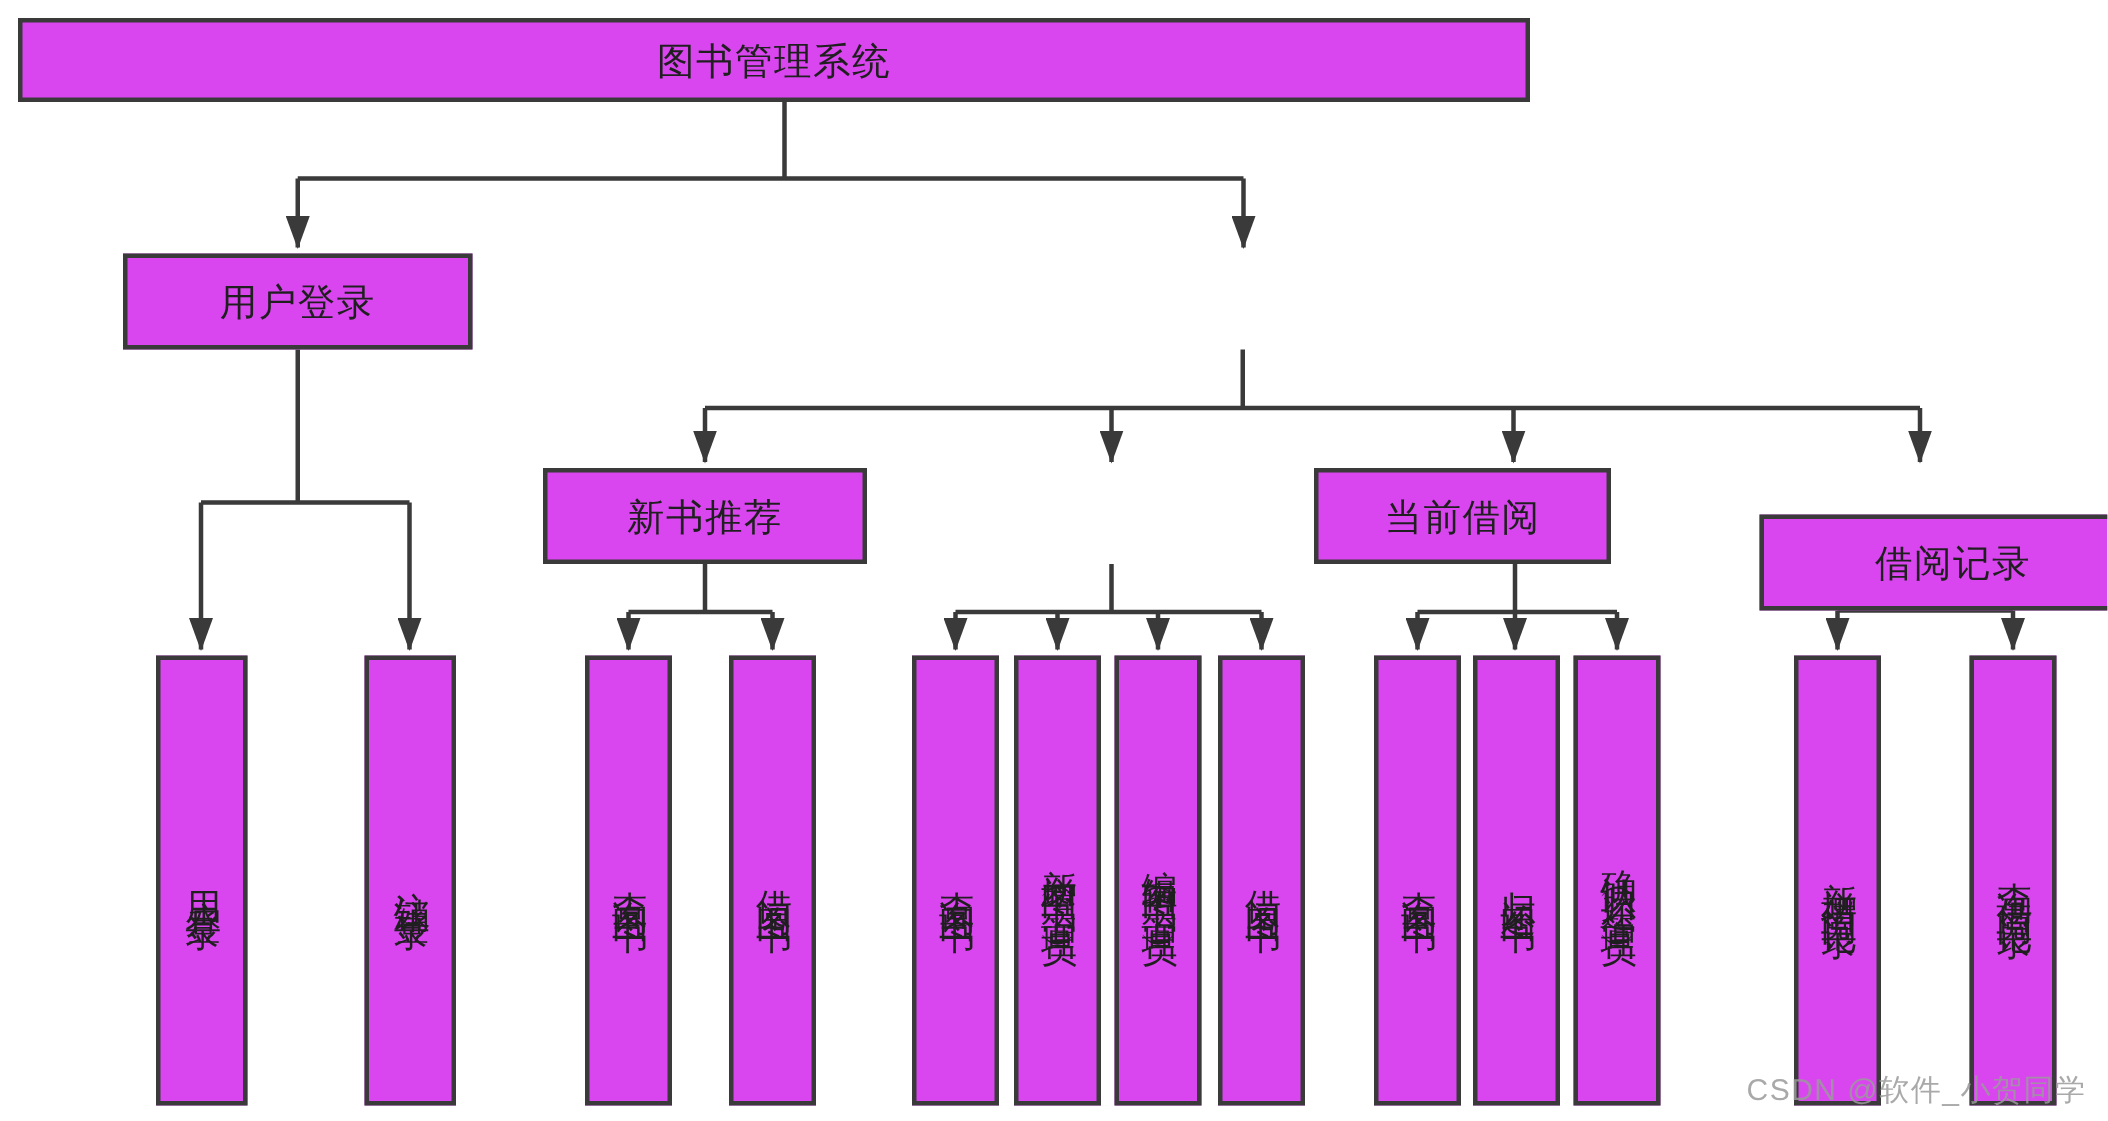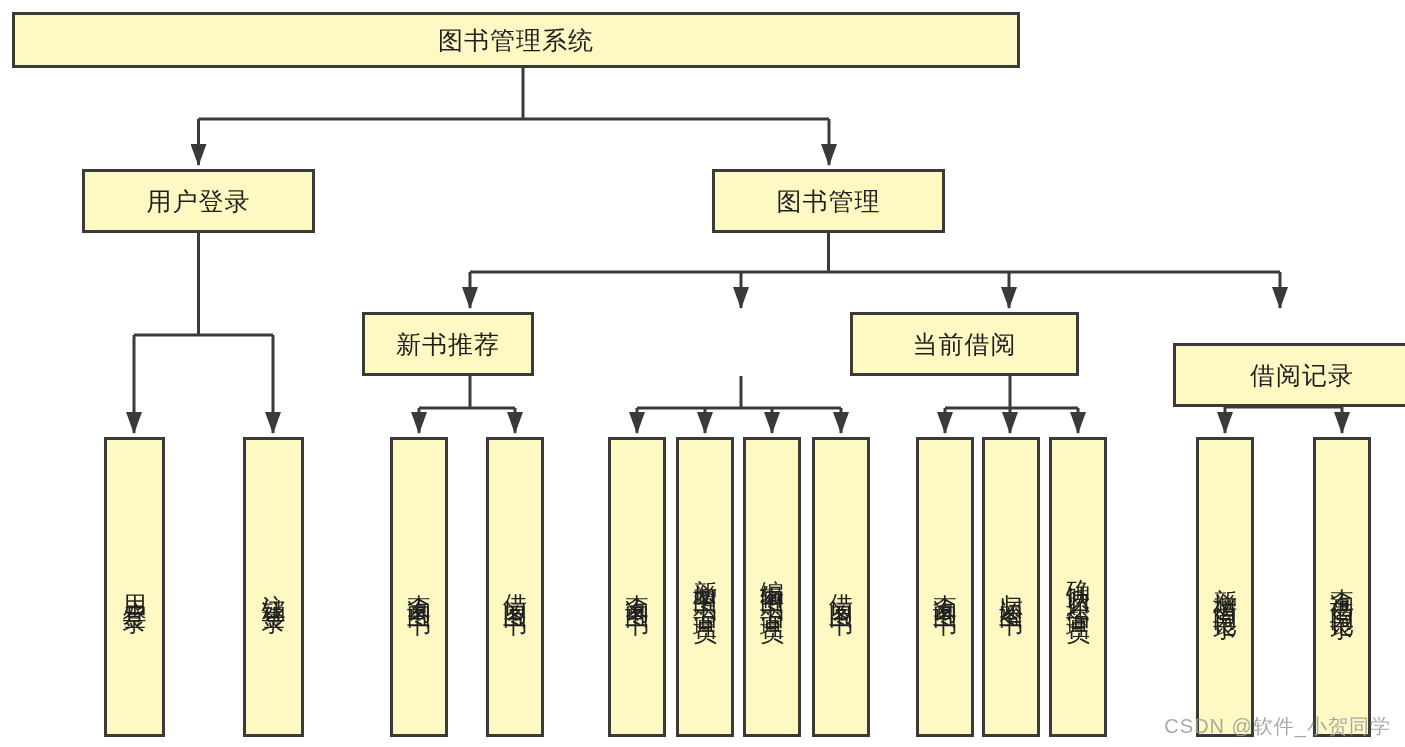--- a/index.html
+++ b/index.html
@@ -28,21 +28,21 @@
   }
   .connectors path, .connectors line {
     stroke: var(--line);
     stroke-width: 3;
     fill: none;
   }
   .connectors .arrowhead { fill: var(--line); stroke: none; }
 
   .node {
     position: absolute;
-    background: #fef9c3;
+    background: #d946ef;
     border: 3px solid var(--line);
     display: flex;
     align-items: center;
     justify-content: center;
     color: var(--text);
   }
   .node .label {
     font-size: 25px;
     letter-spacing: 1px;
     white-space: nowrap;
@@ -59,23 +59,23 @@
 
   
   .root-node   { left: 12px;  top: 12px;  width: 1008px; height: 56px; }
   .l2          { top: 169px; height: 64px; width: 233px; }
   .l3          { top: 312px; height: 64px; }
   .leaf        { top: 437px; height: 300px; width: 58px; }
 
   .n-user-login { left: 82px; }
   .n-book-mgmt  { left: 712px; }
 
-  .n-new-book-rec   { left: 362px; width: 172px; }
+  .n-new-book-rec   { left: 362px; width: 216px; }
   .n-book-borrow    { left: 632px; width: 218px; }
-  .n-current-borrow { left: 850px; width: 229px; }
+  .n-current-borrow { left: 876px; width: 198px; }
   .n-borrow-records { left: 1173px; width: 258px; margin-top: 31px; }
 
   .lf-user-login     { left: 104px; width: 61px; }
   .lf-logout         { left: 243px; width: 61px; }
   .lf-rec-query      { left: 390px; }
   .lf-rec-borrow     { left: 486px; }
   .lf-bb-query       { left: 608px; }
   .lf-bb-add         { left: 676px; }
   .lf-bb-edit        { left: 743px; }
   .lf-bb-borrow      { left: 812px; }
@@ -158,23 +158,20 @@
     </g>
   </svg>
 
   <div class="node root-node">
     <span class="label">图书管理系统</span>
   </div>
 
   <div class="node l2 n-user-login">
     <span class="label">用户登录</span>
   </div>
-  <div class="node l2 n-book-mgmt">
-    <span class="label">图书管理</span>
-  </div>
 
   <div class="node l3 n-new-book-rec">
     <span class="label">新书推荐</span>
   </div>
   <div class="node l3 n-current-borrow">
     <span class="label">当前借阅</span>
   </div>
   <div class="node l3 n-borrow-records">
     <span class="label">借阅记录</span>
   </div>

